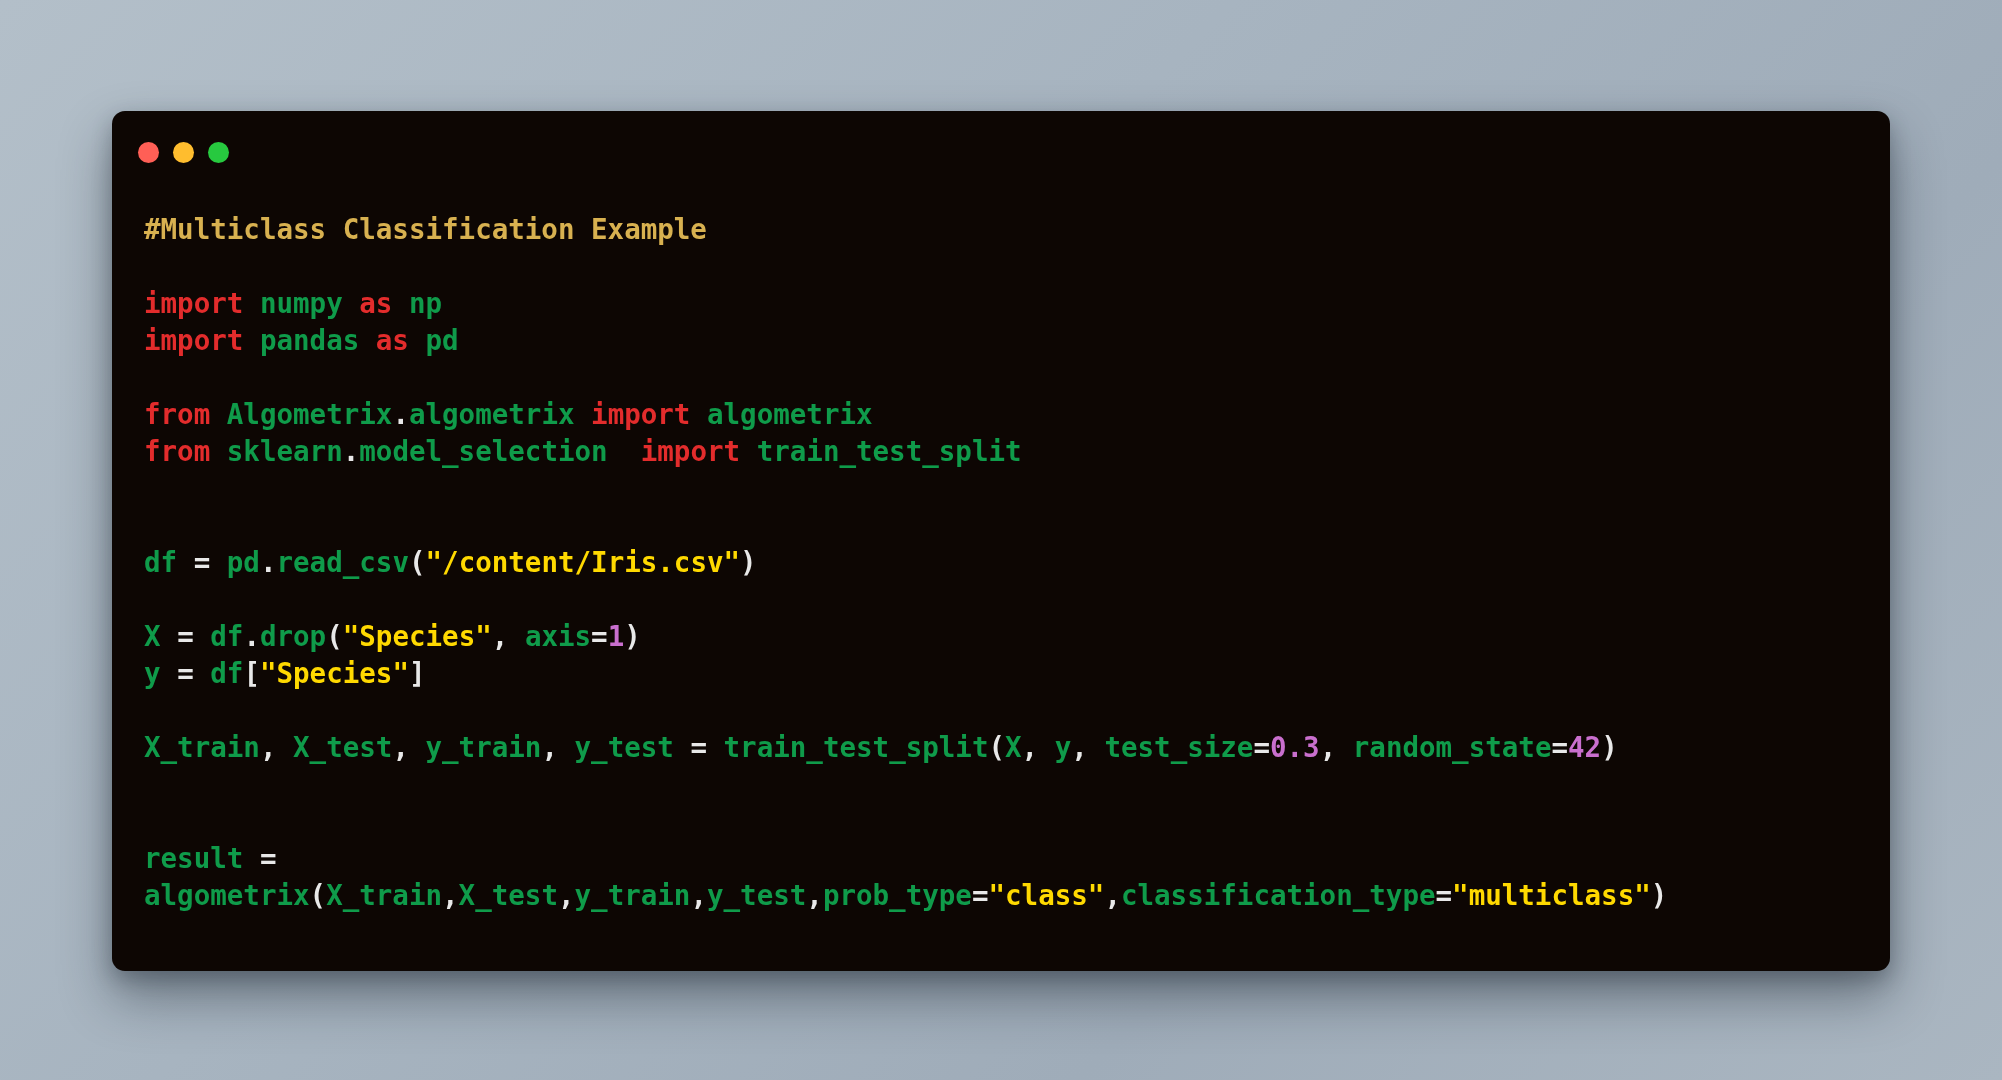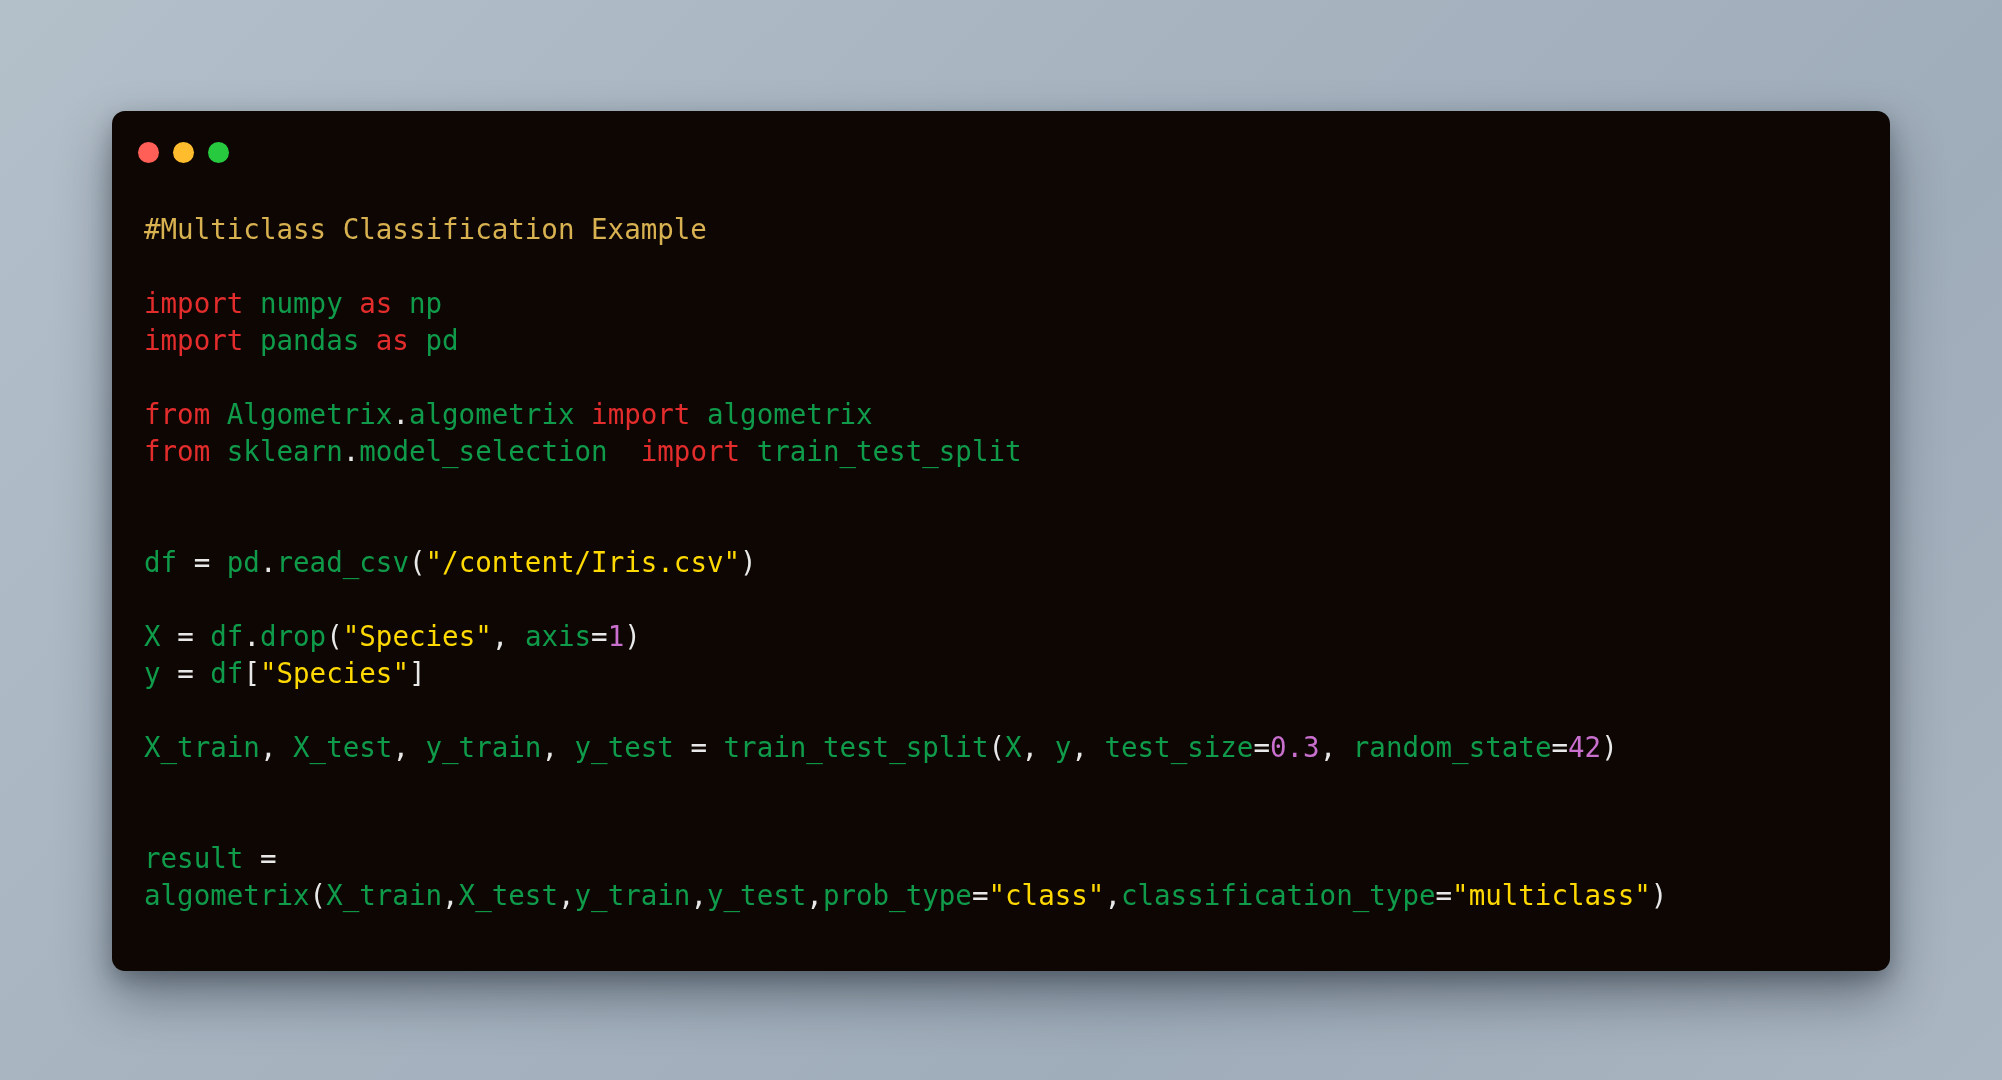--- a/index.html
+++ b/index.html
@@ -54,21 +54,21 @@
   #code {
     padding: 44px 0 0 32px;
     font-family: "DejaVu Sans Mono", monospace;
     font-size: 27.5px;
     line-height: 37px;
     letter-spacing: 0;
     white-space: pre;
     color: #e8e8e8;
   }
 
-  .line { min-height: 37px; }
+  .line { min-height: 37px; font-weight: bold; }
   .blank { height: 37px; }
 
   .tok-comment { color: #d8b150; }
   .tok-keyword { color: #e32c2c; }
   .tok-name    { color: #0f9b4a; }
   .tok-string  { color: #ffd900; }
   .tok-number  { color: #c96fce; }
   .tok-punct   { color: #e8e8e8; }
 </style>
 </head>

